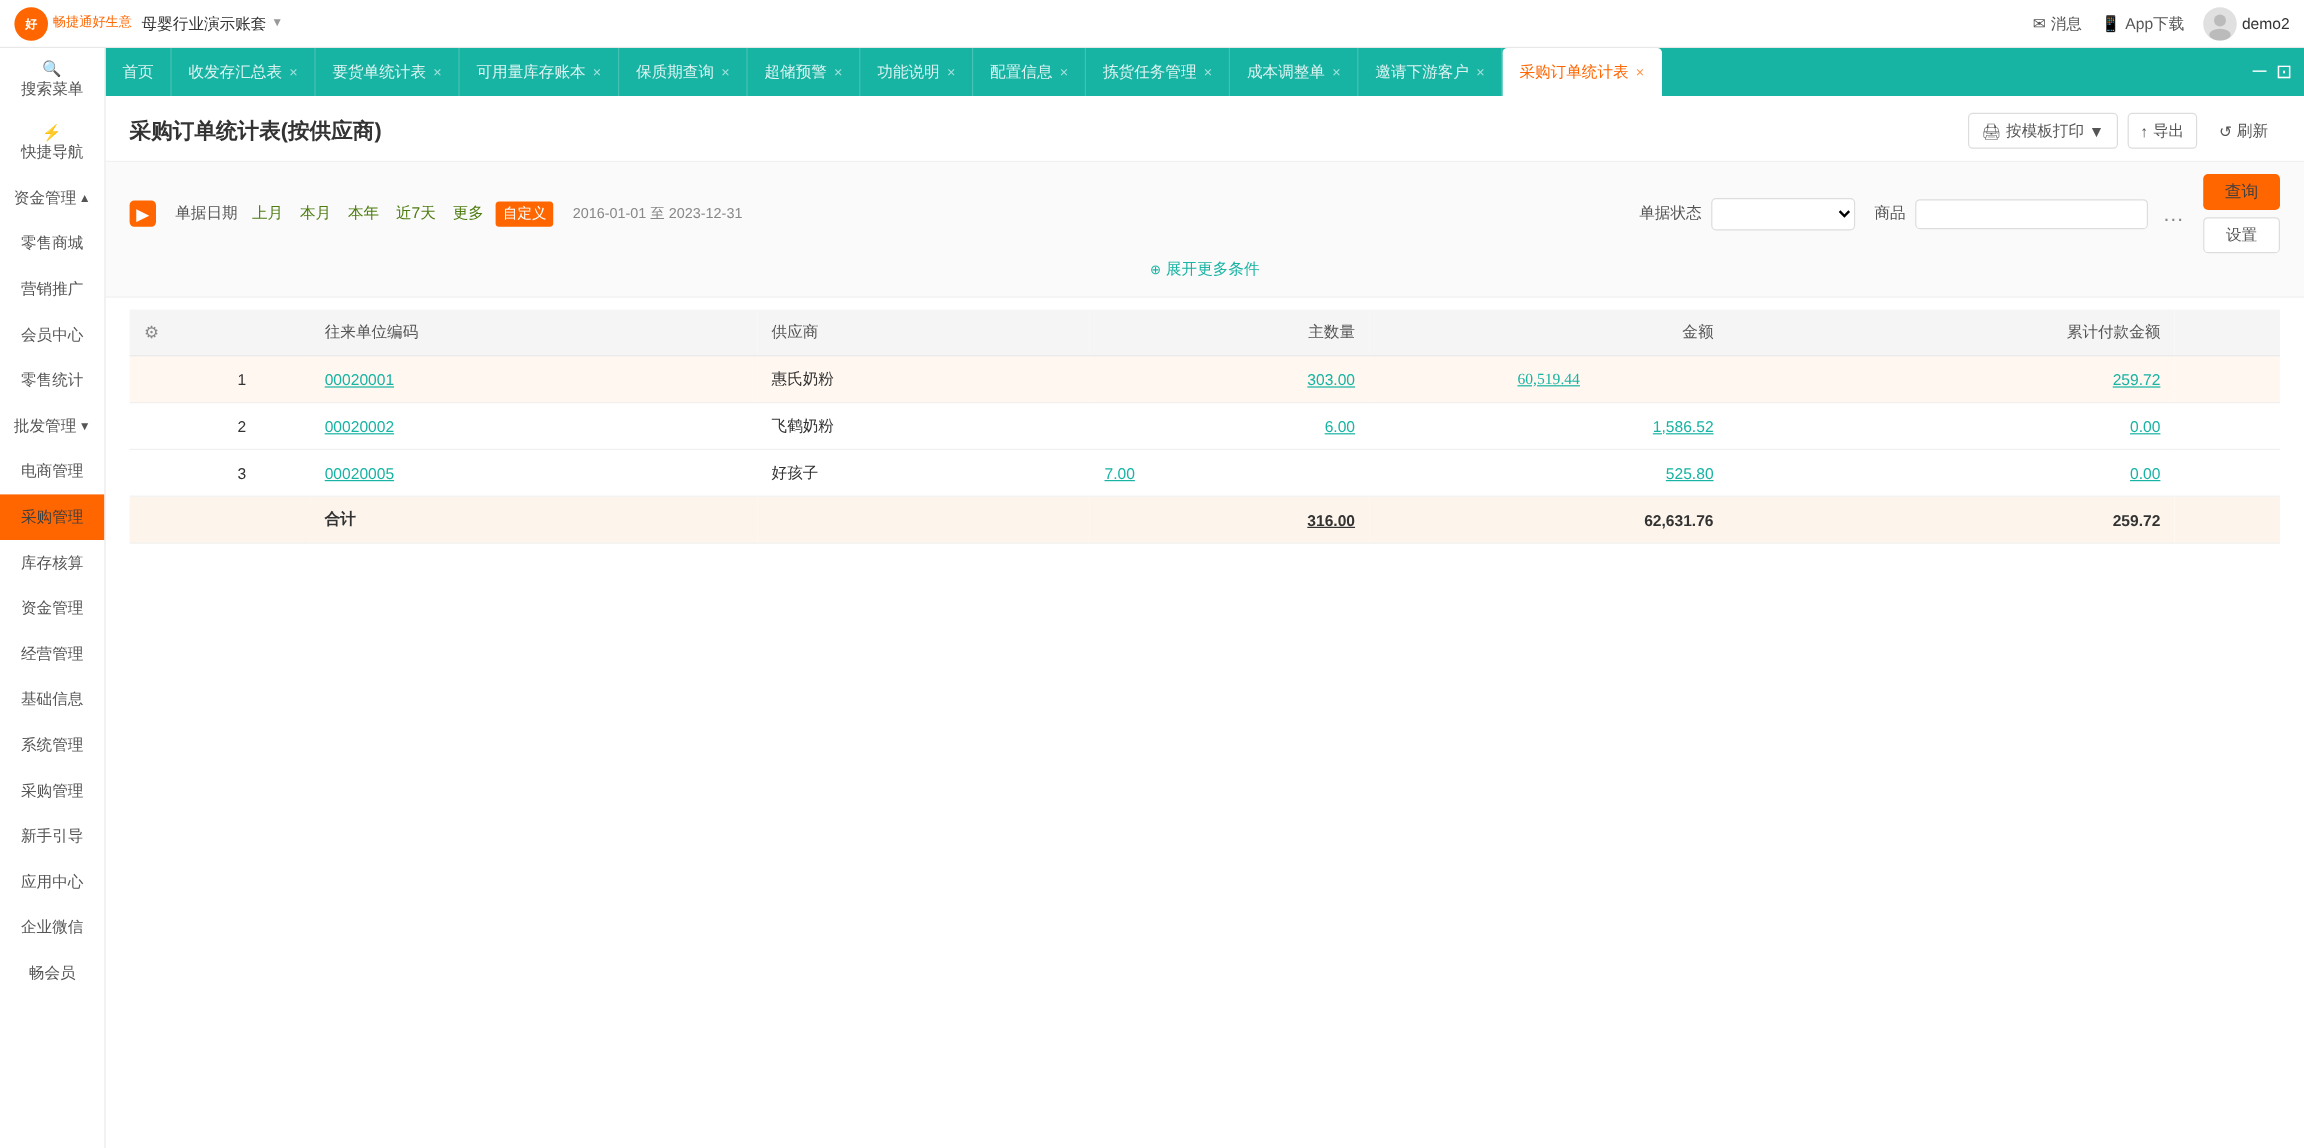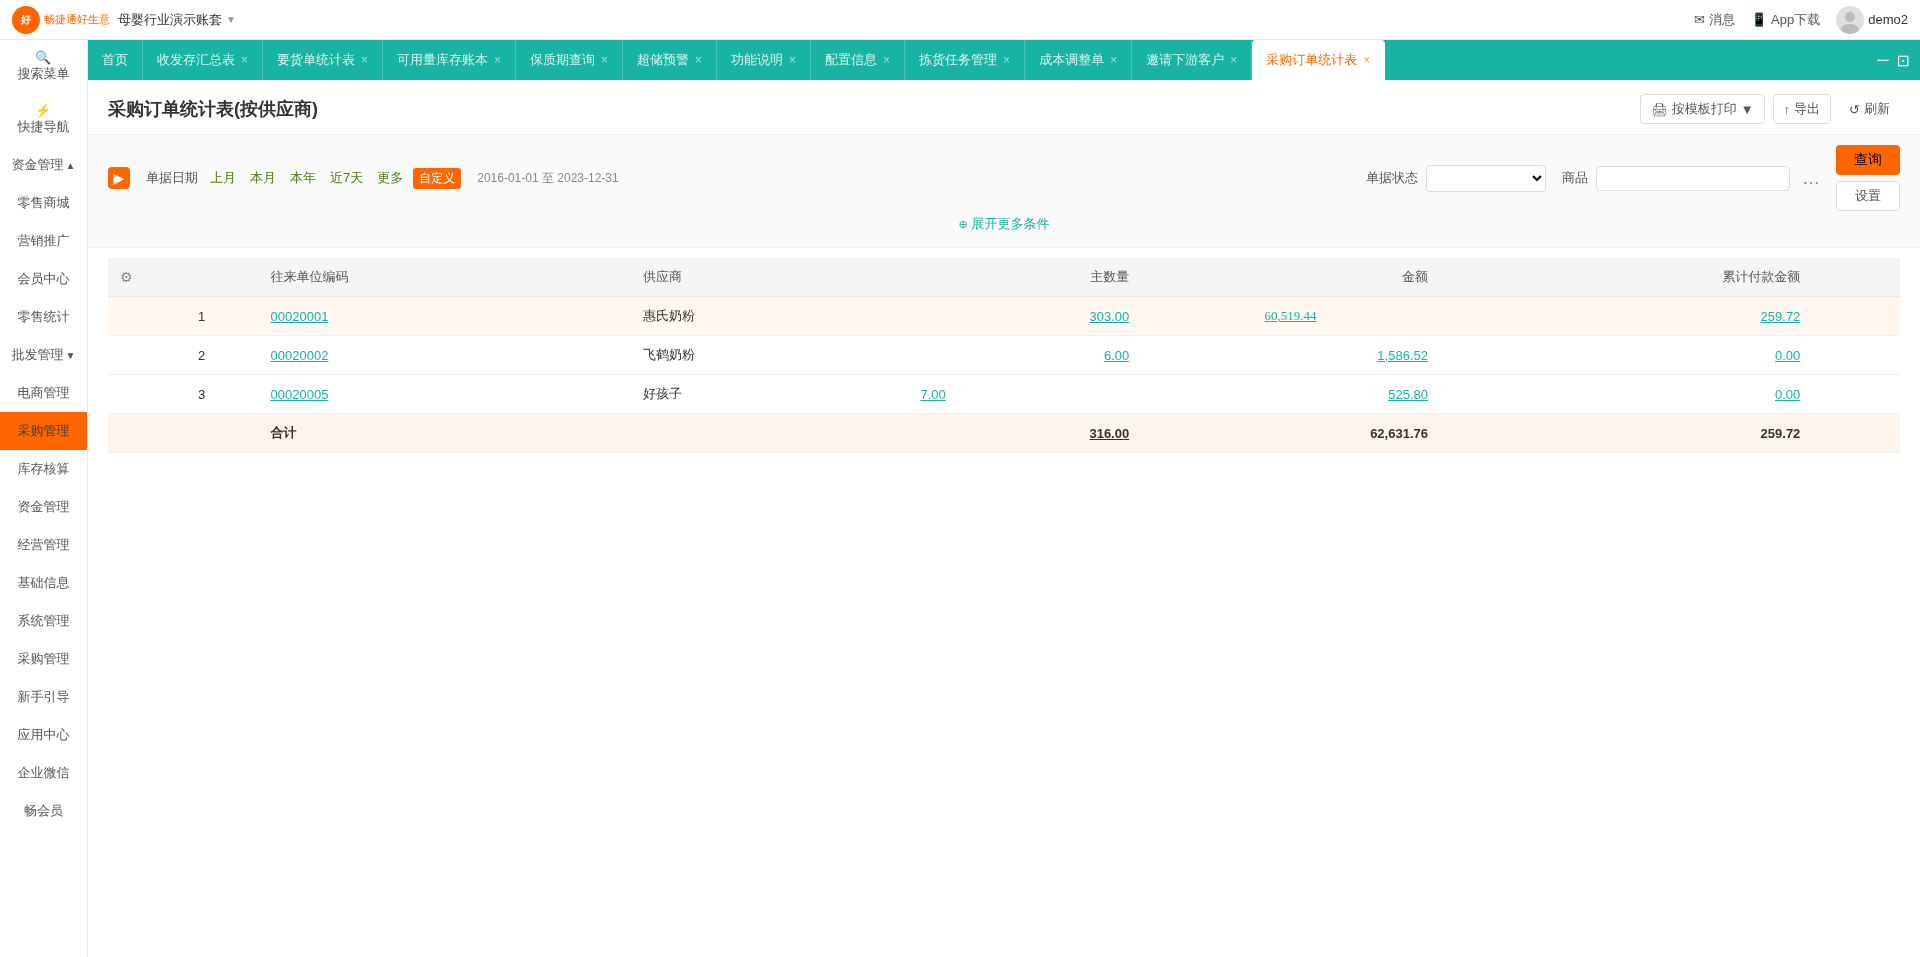--- a/index.html
+++ b/index.html
@@ -61,21 +61,21 @@
     .filter-toggle { width: 22px; height: 22px; background: #f60; color: #fff; border-radius: 4px; display: flex; align-items: center; justify-content: center; cursor: pointer; font-size: 14px; flex-shrink: 0; }
     .filter-group { display: flex; align-items: center; gap: 8px; }
     .filter-label { color: #555; font-size: 13px; white-space: nowrap; }
     .date-shortcuts { display: flex; gap: 6px; align-items: center; }
     .date-shortcut { color: #4d7c0f; font-size: 13px; cursor: pointer; padding: 2px 4px; }
     .date-tag { background: #f60; color: #fff; padding: 2px 6px; border-radius: 3px; font-size: 12px; cursor: pointer; }
     .date-range { color: #888; font-size: 12px; }
     .filter-select { border: 1px solid #ddd; padding: 4px 8px; border-radius: 4px; font-size: 13px; min-width: 120px; background: #fff; }
     .filter-input { border: 1px solid #ddd; padding: 4px 8px; border-radius: 4px; font-size: 13px; min-width: 150px; }
     .filter-more { color: #888; font-size: 18px; cursor: pointer; margin-left: 4px; }
-    .btn-query { background: #f60; color: #000000; border: none; padding: 6px 18px; border-radius: 4px; font-size: 14px; cursor: pointer; }
+    .btn-query { background: #f60; color: #404040; border: none; padding: 6px 18px; border-radius: 4px; font-size: 14px; cursor: pointer; }
     .btn-settings { background: #fff; color: #555; border: 1px solid #ddd; padding: 5px 14px; border-radius: 4px; font-size: 13px; cursor: pointer; }
     .expand-btn { display: flex; align-items: center; justify-content: center; gap: 4px; color: #17b3a3; font-size: 13px; cursor: pointer; padding: 4px 0; }
     .expand-icon { font-size: 11px; }
 
     
     .table-area { padding: 0 20px 20px; }
     table { width: 100%; border-collapse: collapse; margin-top: 10px; }
     thead tr { background: #f5f5f5; }
     th { padding: 10px 12px; text-align: left; font-size: 13px; color: #555; font-weight: normal; border-bottom: 1px solid #e8e8e8; }
     th.center, td.center { text-align: center; }

